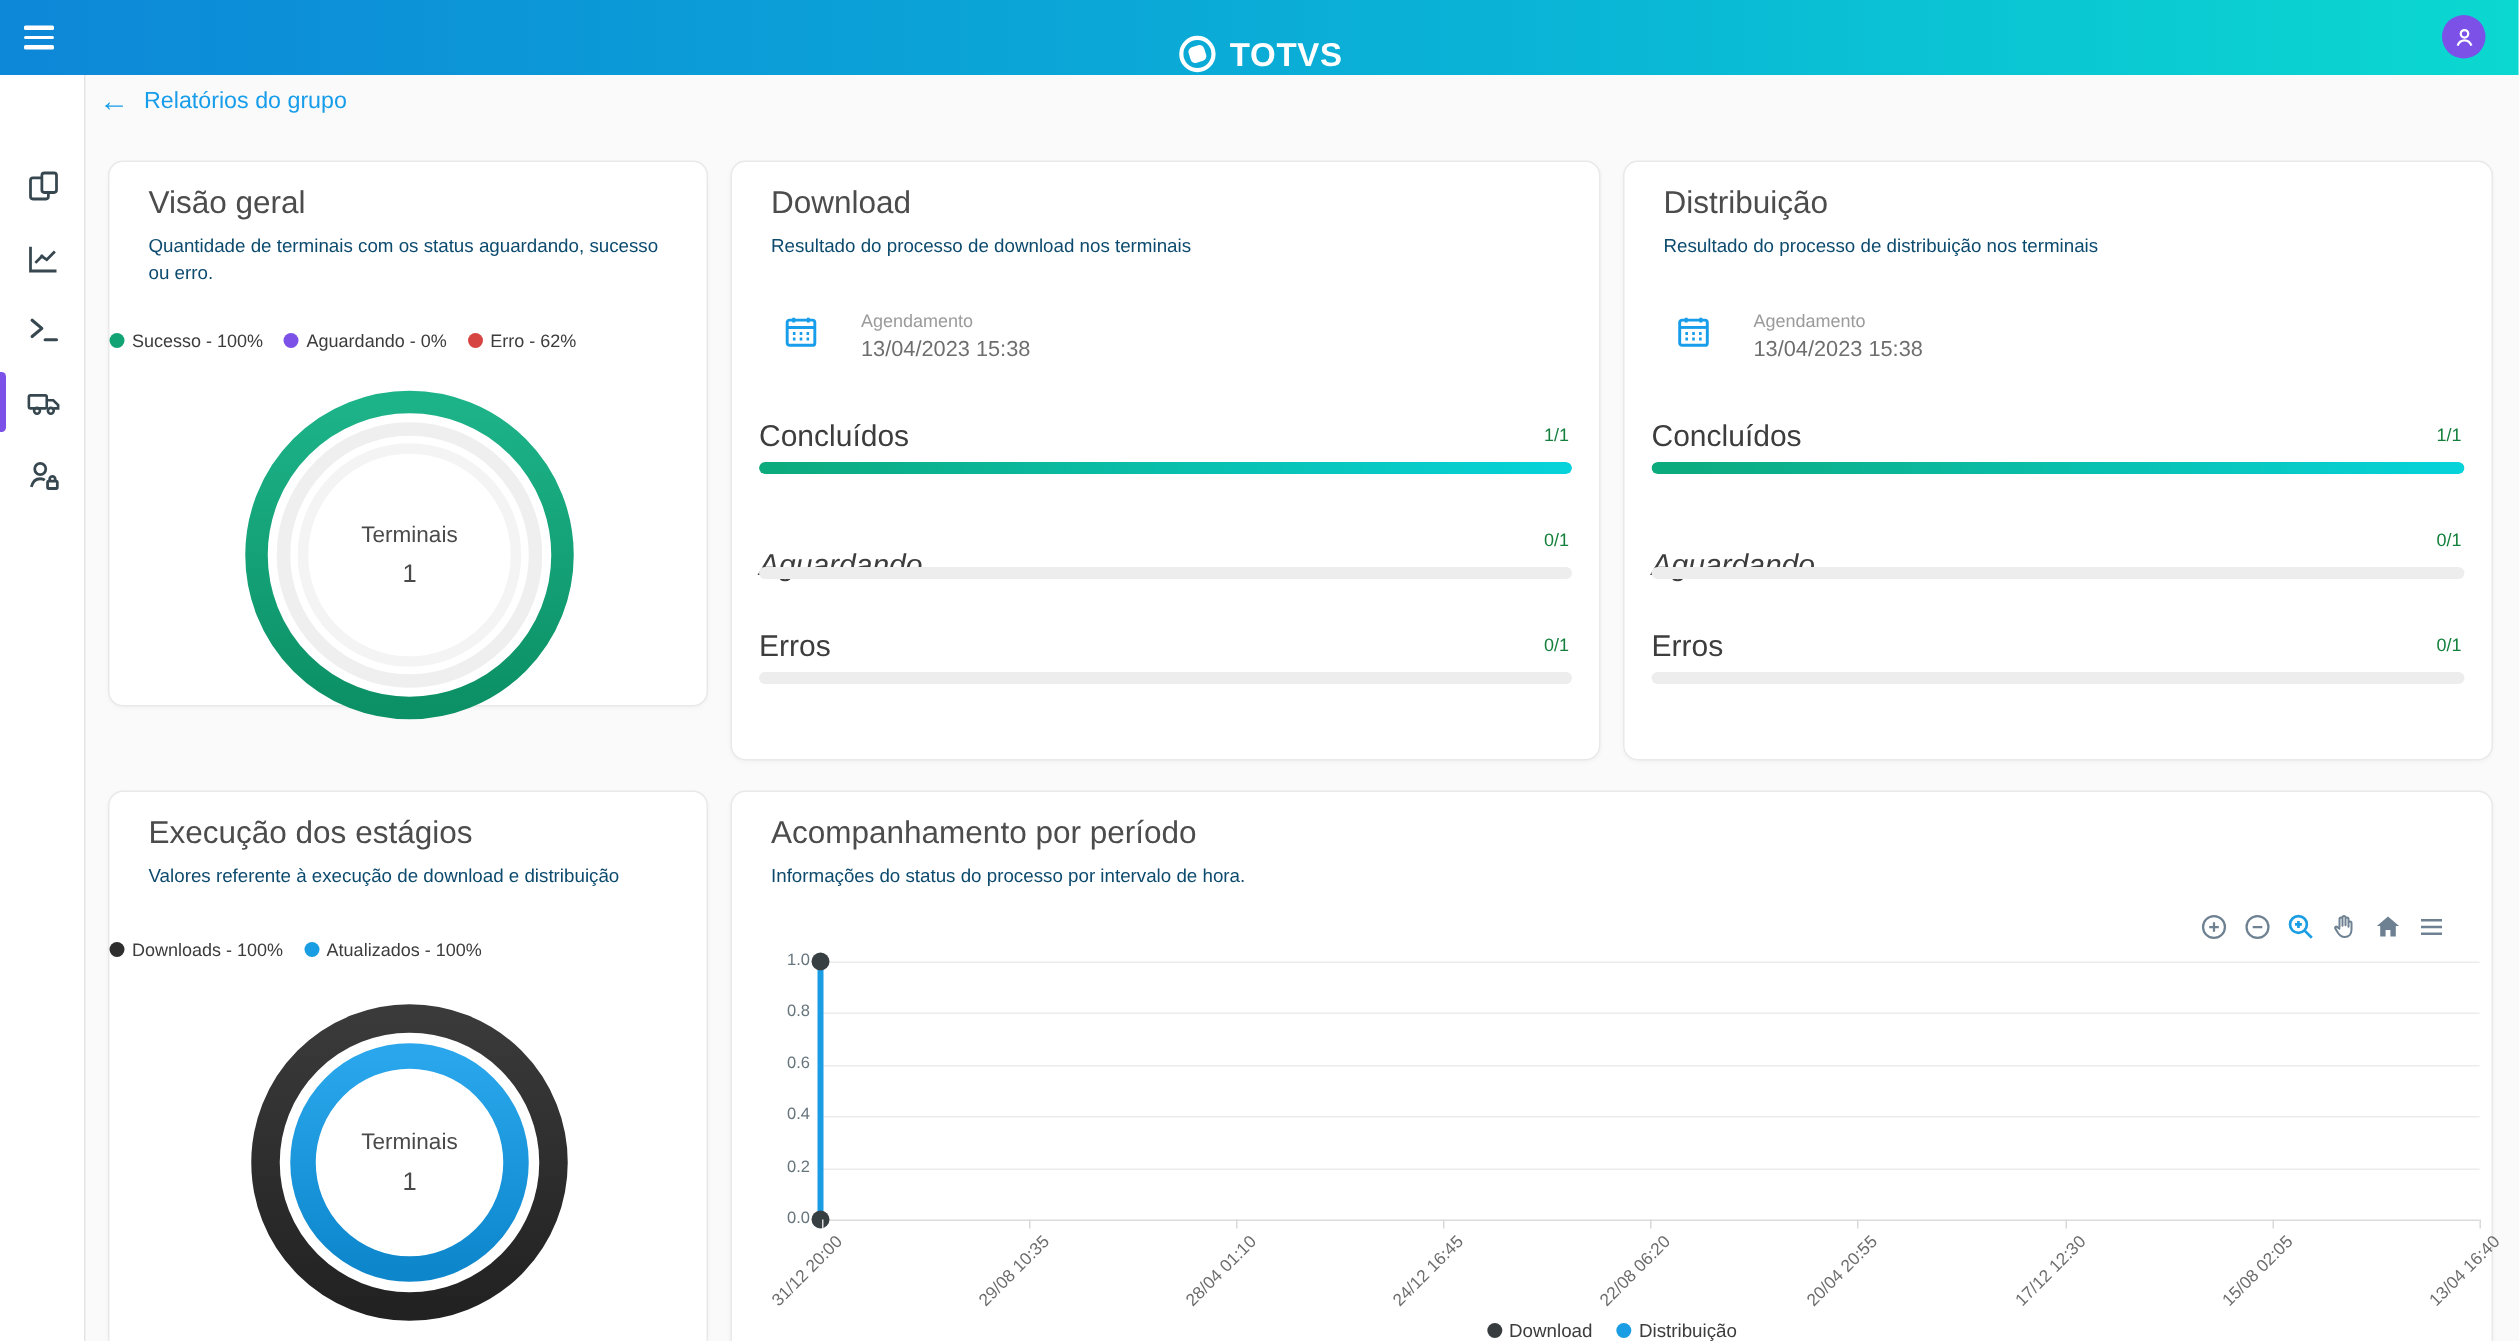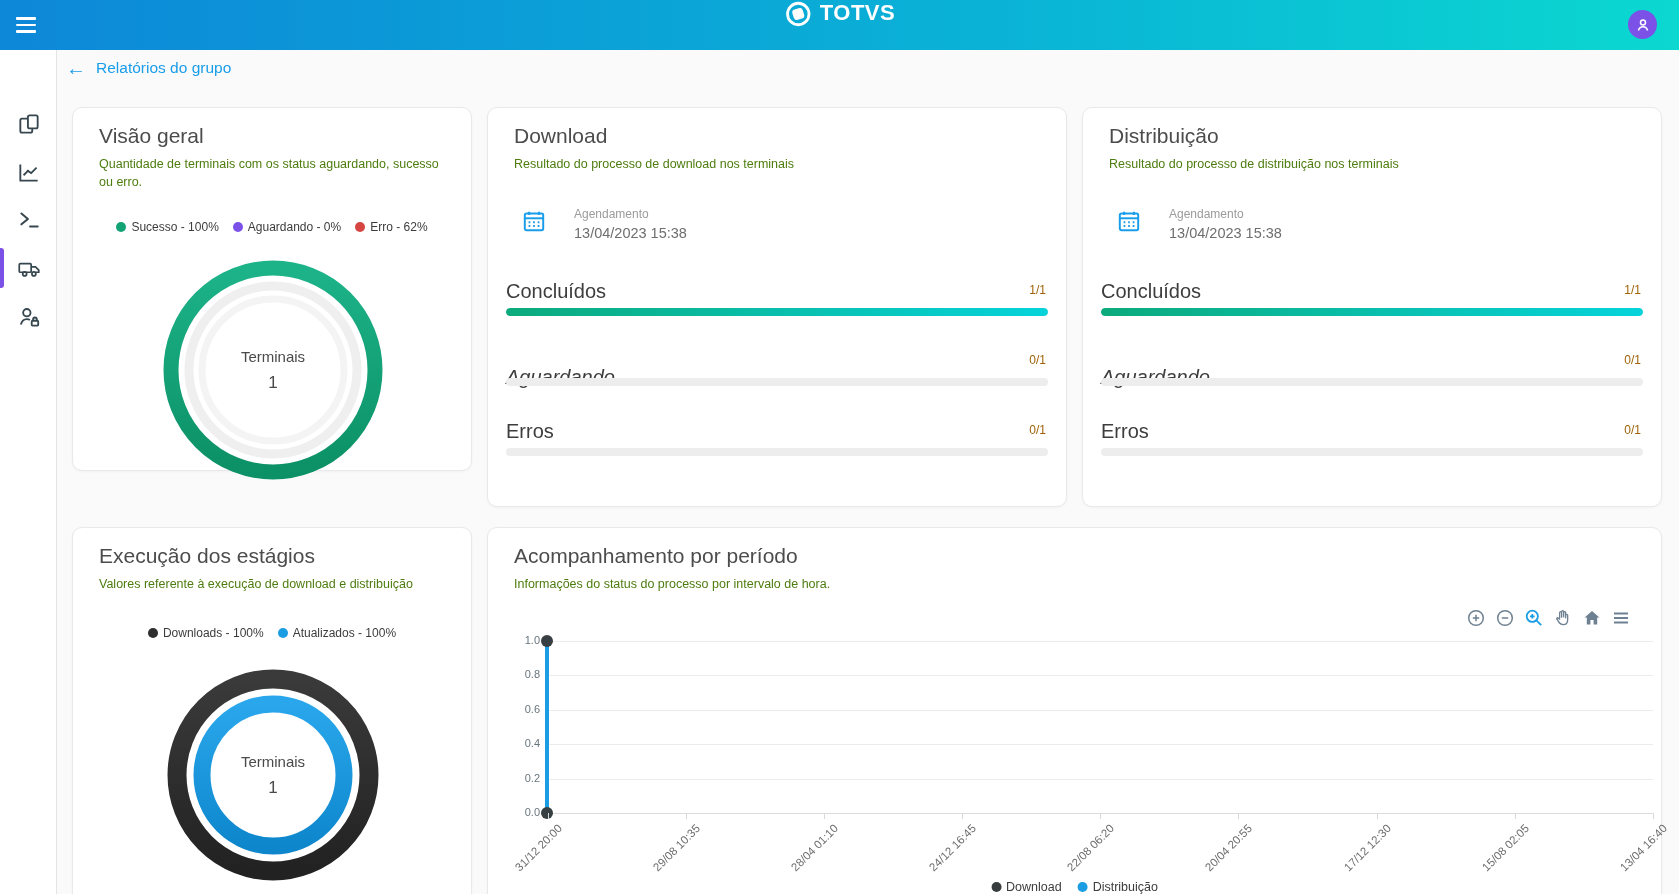--- a/index.html
+++ b/index.html
@@ -4,21 +4,21 @@
 <style>
   * { margin:0; padding:0; box-sizing:border-box; }
   html,body { width:1679px; height:894px; overflow:hidden; background:#fafafa;
               font-family:"Liberation Sans","DejaVu Sans",sans-serif; }
   
   .topbar { position:absolute; left:0; top:0; width:1679px; height:50px;
             background:linear-gradient(90deg,#0d87d8 0%,#0ab5d6 62%,#0bd8d0 100%); z-index:10; }
   .hamburger { position:absolute; left:16px; top:14px; width:22px; height:22px; cursor:pointer; display:flex; flex-direction:column; justify-content:center; gap:4px; }
   .hamburger span { display:block; width:20px; height:2.6px; background:#fff; border-radius:1px; }
   .brand { position:absolute; left:50%; top:0; height:50px; transform:translateX(-50%);
-           display:flex; align-items:flex-start; gap:8px; }
+           display:flex; align-items:flex-end; gap:8px; }
   .brand-text { color:#fff; font-size:22px; font-weight:bold; letter-spacing:.5px; }
   .avatar { position:absolute; right:22px; top:10px; width:29px; height:29px; border-radius:50%;
             background:#7b51e8; display:flex; align-items:center; justify-content:center; cursor:pointer; }
   
   .sidebar { position:absolute; left:0; top:50px; width:57px; height:844px; background:#fff;
              border-right:1px solid #e4e4e4; z-index:5; }
   .side-item { position:absolute; left:16px; width:26px; height:26px; cursor:pointer; }
   .active-bar { position:absolute; left:0; top:198px; width:4px; height:40px; background:#7b51e8;
                 border-radius:0 3px 3px 0; }
   
@@ -28,40 +28,40 @@
   .back-label { font-size:15.5px; }
   
   .card { position:absolute; background:#fff; border:1px solid #e9e9e9; border-radius:10px;
           box-shadow:0 1px 3px rgba(0,0,0,.04); }
   #card-visao   { left:72px;  top:107px; width:400px;  height:364px; }
   #card-down    { left:487px; top:107px; width:580px;  height:400px; }
   #card-dist    { left:1082px;top:107px; width:580px;  height:400px; }
   #card-exec    { left:72px;  top:527px; width:400px;  height:420px; }
   #card-acomp   { left:487px; top:527px; width:1175px; height:420px; }
   .card-title { position:absolute; left:26px; top:16px; font-size:21px; color:#4c4c4c; }
-  .card-sub   { position:absolute; left:26px; top:47px; font-size:12.5px; color:#4d7c0f; line-height:1.45; }
-  
-  .legend-row { position:absolute; left:0; width:100%; display:flex; justify-content:center; gap:14px; }
+  .card-sub   { position:absolute; left:26px; top:47px; font-size:12.5px; color:#0c4a6e; line-height:1.45; }
+  
+  .legend-row { position:absolute; left:0; width:100%; display:flex; justify-content:flex-start; gap:14px; }
   .legend-item { display:flex; align-items:center; gap:5px; font-size:12px; color:#3c3c3c; }
   .dot { width:10px; height:10px; border-radius:50%; display:inline-block; }
   .dot-green{background:#12a374;} .dot-purple{background:#7b51e8;} .dot-red{background:#d64541;}
   .dot-dark{background:#2e2e2e;}  .dot-blue{background:#1b9de3;}   .dot-slate{background:#373d3f;}
   
   .donut-wrap { position:absolute; }
   .donut-center { position:absolute; inset:0; display:flex; flex-direction:column; align-items:center;
                   justify-content:center; gap:8px; }
   .donut-center .lbl { font-size:15px; color:#4a4a4a; }
   .donut-center .val { font-size:17px; color:#4a4a4a; }
   
   .sched-icon { position:absolute; left:33px; top:100px; width:26px; height:26px; }
   .sched-label { position:absolute; left:86px; top:99px;  font-size:12px;  color:#9b9b9b; }
   .sched-value { position:absolute; left:86px; top:117px; font-size:14.5px; color:#6e6e6e; }
   
   .p-label { position:absolute; left:18px; font-size:20px; color:#3d3d3d; }
-  .p-value { position:absolute; right:20px; font-size:12px; color:#a16207; }
+  .p-value { position:absolute; right:20px; font-size:12px; color:#15803d; }
   .p-track { position:absolute; left:18px; width:calc(100% - 36px); height:8px; border-radius:4px;
              background:#ededed; overflow:hidden; }
   .p-fill-full { width:100%; height:100%; border-radius:4px;
                  background:linear-gradient(90deg,#0caa7c,#06d3da); }
   .r1l{top:172px;} .r1v{top:175px;} .r1b{top:200px;}
   .r2l{top:258px;font-style:italic;} .r2v{top:245px;} .r2b{top:270px;}
   .r3l{top:312px;} .r3v{top:315px;} .r3b{top:340px;}
   
   .toolbar { position:absolute; right:30px; top:80px; display:flex; gap:9px; align-items:center; }
   .toolbar svg { cursor:pointer; }

